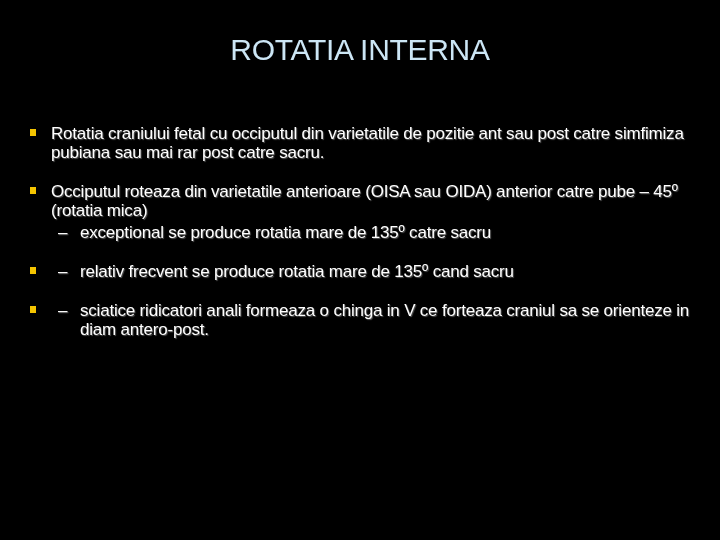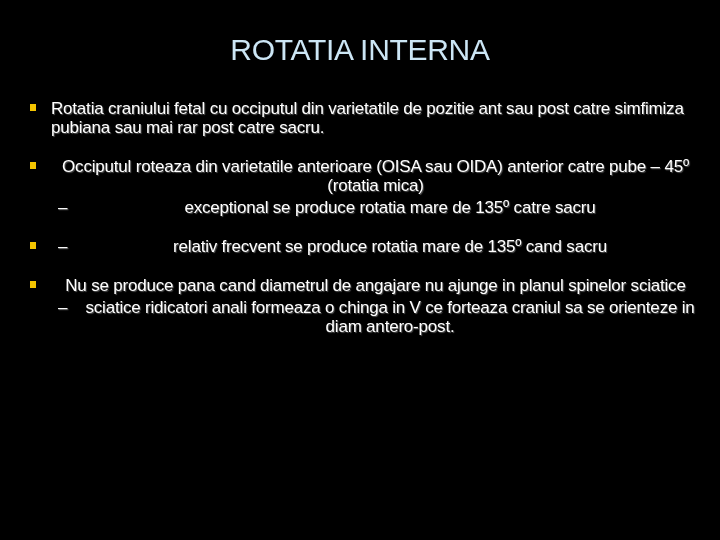--- a/index.html
+++ b/index.html
@@ -37,22 +37,23 @@
       top: 99px;
       width: 670px;
       text-shadow: 1px 1px 1px #555;
     }
     .item {
       position: relative;
       padding-left: 21px;
       font-size: 17px;
       line-height: 19px;
       letter-spacing: -0.2px;
+      margin-top: 25px;
     }
-    .item + .item { margin-top: 20px; text-align: center; }
+    .item + .item { margin-top: 20px; }
     .bullet {
       position: absolute;
       left: 0;
       top: 5px;
       width: 6px;
       height: 7px;
       background: #f4c400;
     }
     .sub {
       position: relative;
@@ -91,21 +92,20 @@
     <div class="item">
       <span class="bullet"></span>
       <div class="sub">
         <span class="dash">–</span>
         <div>relativ frecvent se produce rotatia mare de 135º  cand sacru</div>
       </div>
     </div>
 
     <div class="item">
       <span class="bullet"></span>
-      <div>Nu se produce pana cand diametrul de angajare nu ajunge in planul spinelor sciatice</div>
       <div class="sub">
         <span class="dash">–</span>
         <div>sciatice ridicatori anali formeaza o chinga in V ce forteaza craniul sa se orienteze in diam antero-post.</div>
       </div>
     </div>
 
 
   </div>
 </div>
 

